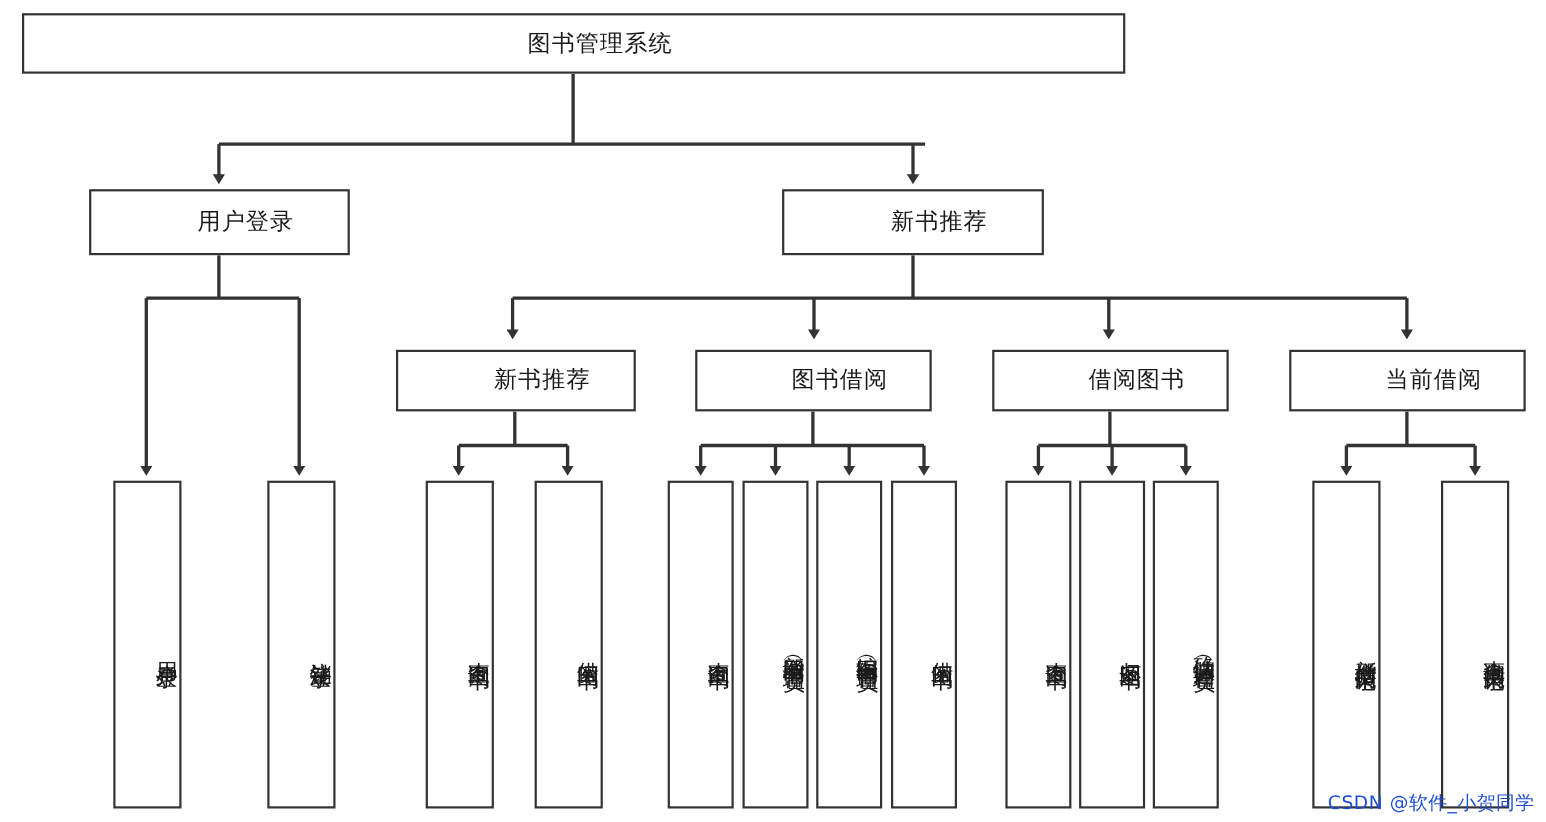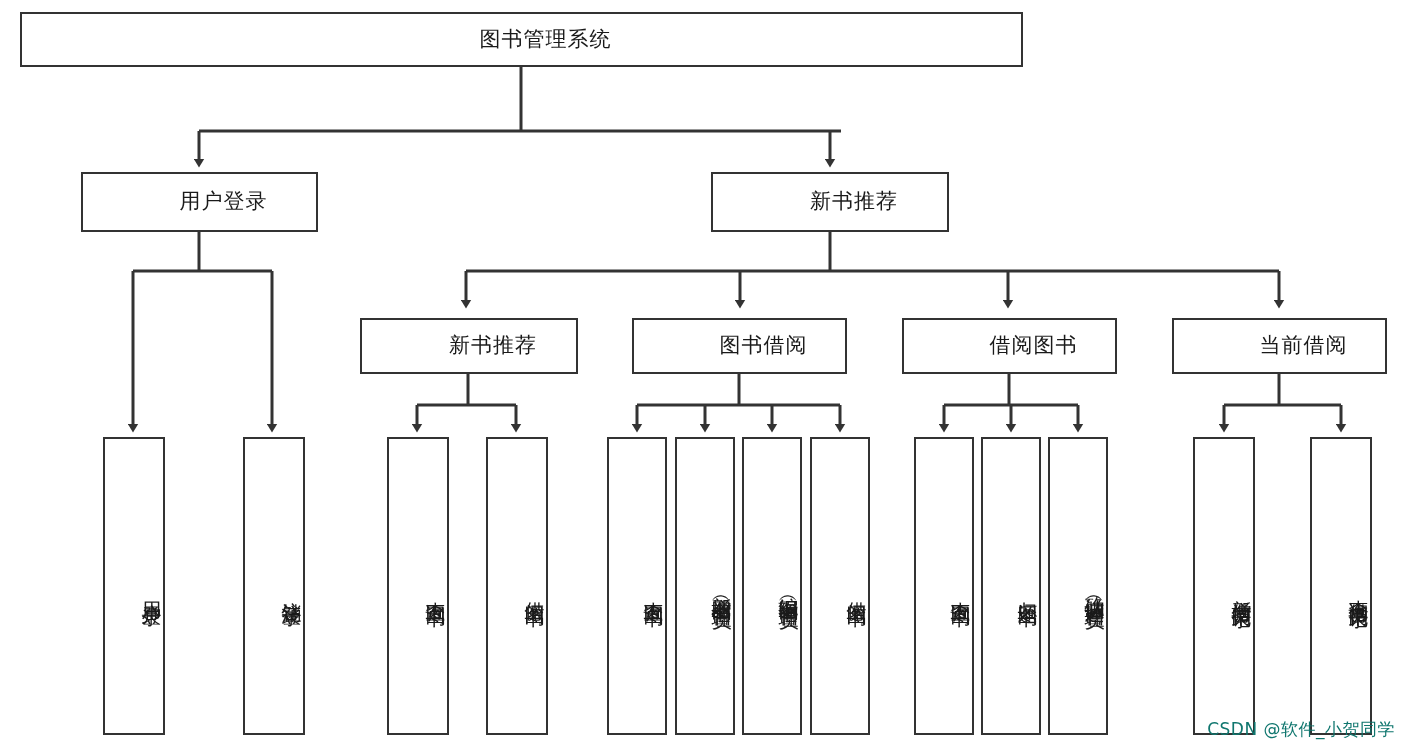--- a/index.html
+++ b/index.html
@@ -59,21 +59,21 @@
     top: 0;
     width: 1405px;
     height: 747px;
     pointer-events: none;
   }
   #watermark {
     position: absolute;
     right: 10px;
     bottom: 6px;
     font-size: 17px;
-    color: #0f766e;
+    color: #1d4ed8;
     letter-spacing: 0.5px;
     white-space: nowrap;
     font-family: "DejaVu Sans", "Liberation Sans", sans-serif;
   }
 </style>
 </head>
 <body>
 
 <div id="canvas">
 

